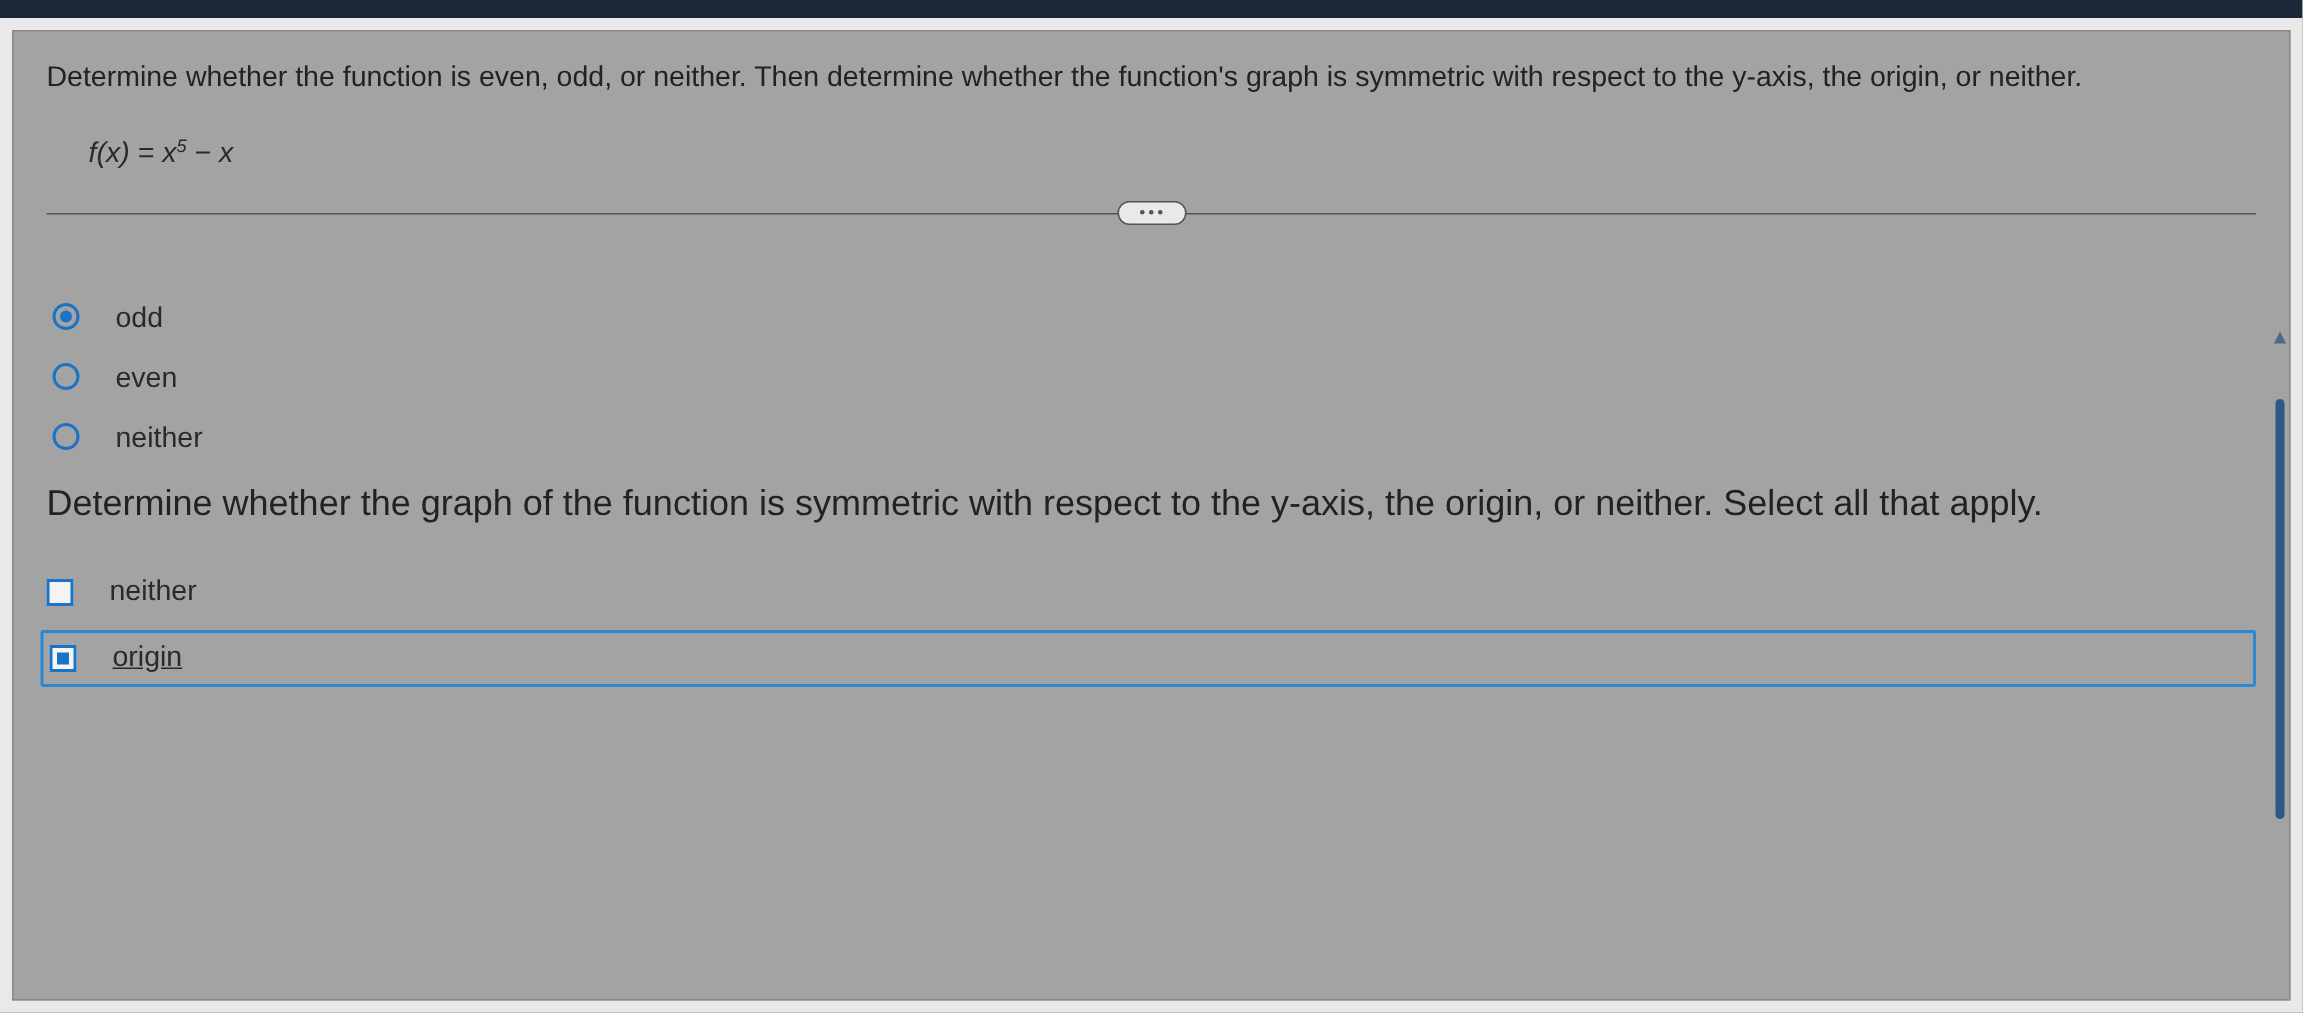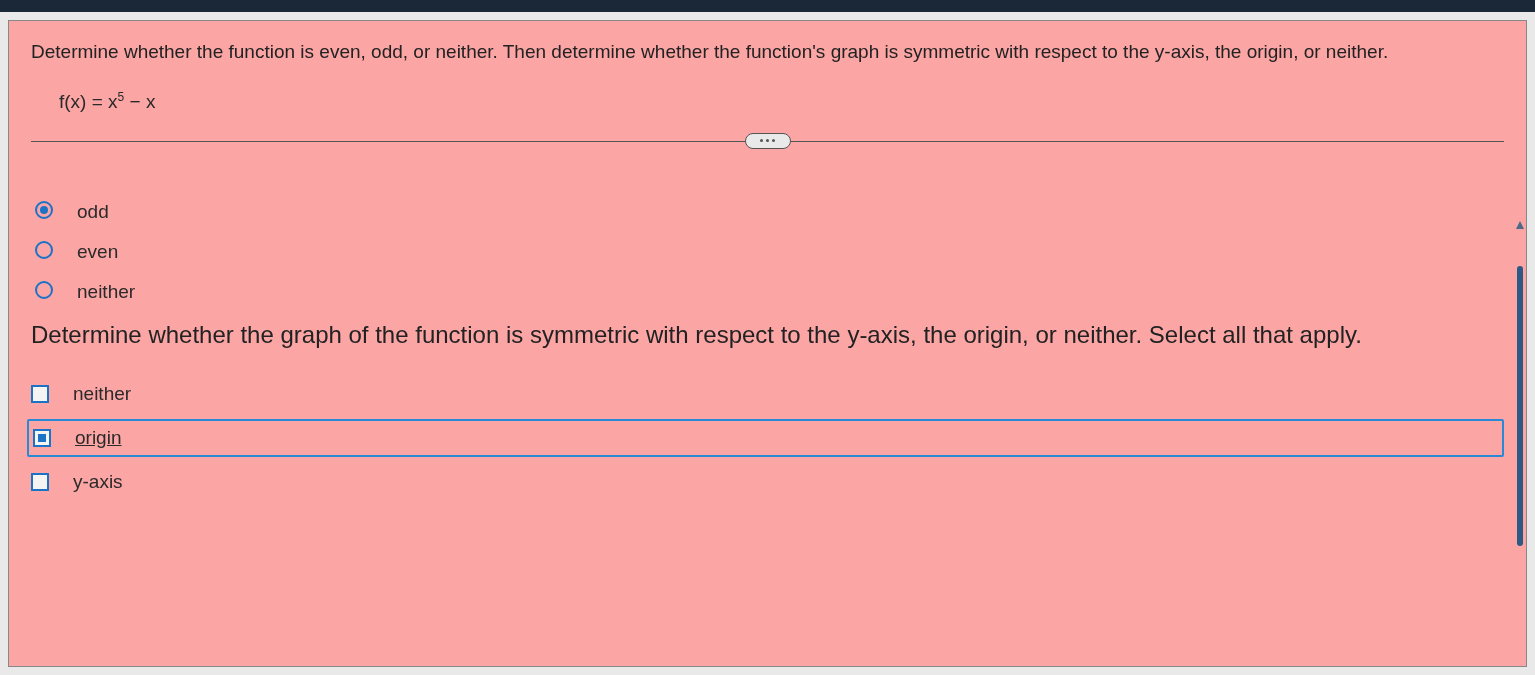--- a/index.html
+++ b/index.html
@@ -8,36 +8,37 @@
     background: #e8e9e8;
     width: 1535px;
     height: 675px;
     overflow: hidden;
   }
   .top-bar {
     height: 12px;
     background: #1a2838;
   }
   .content-wrap {
-    background: #fca5a5;
+    background: #a3a3a3;
     margin: 8px;
     border: 1px solid #888;
     height: calc(675px - 28px);
     position: relative;
     padding: 18px 22px 0 22px;
     color: #2a2a2a;
   }
   .q-text {
     font-size: 19px;
     line-height: 1.4;
     color: #222;
   }
   .formula {
     margin: 24px 0 18px 28px;
     font-size: 19px;
+    font-style: italic;
   }
   .formula .sup { font-size: 12px; vertical-align: super; }
   .divider-row {
     position: relative;
     height: 20px;
     margin: 14px 0 50px 0;
   }
   .divider-line {
     position: absolute;
     left: 0; right: 0; top: 50%;
@@ -175,24 +176,20 @@
 
   <div>
     <div class="check-row">
       <div class="checkbox"></div>
       <span>neither</span>
     </div>
     <div class="check-row highlight">
       <div class="checkbox checked"></div>
       <span>origin</span>
     </div>
-    <div class="check-row">
-      <div class="checkbox"></div>
-      <span>y-axis</span>
-    </div>
   </div>
 
   <div class="scroll-track">
     <div class="scroll-up"></div>
     <div class="scroll-thumb"></div>
   </div>
 
 </div>
 
 </body></html>

